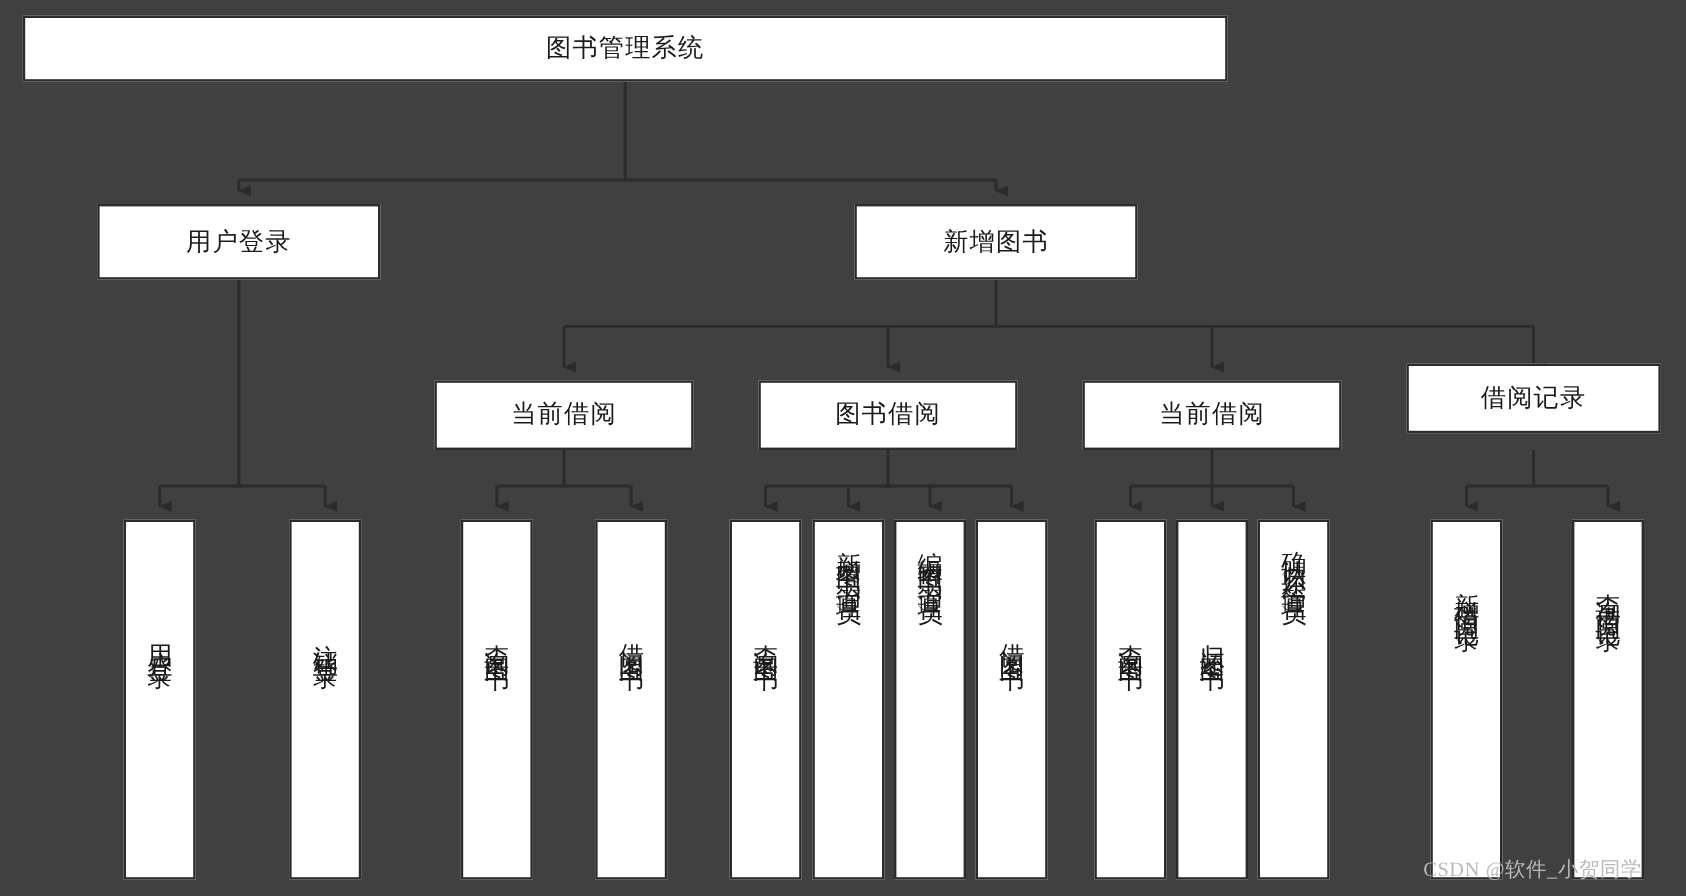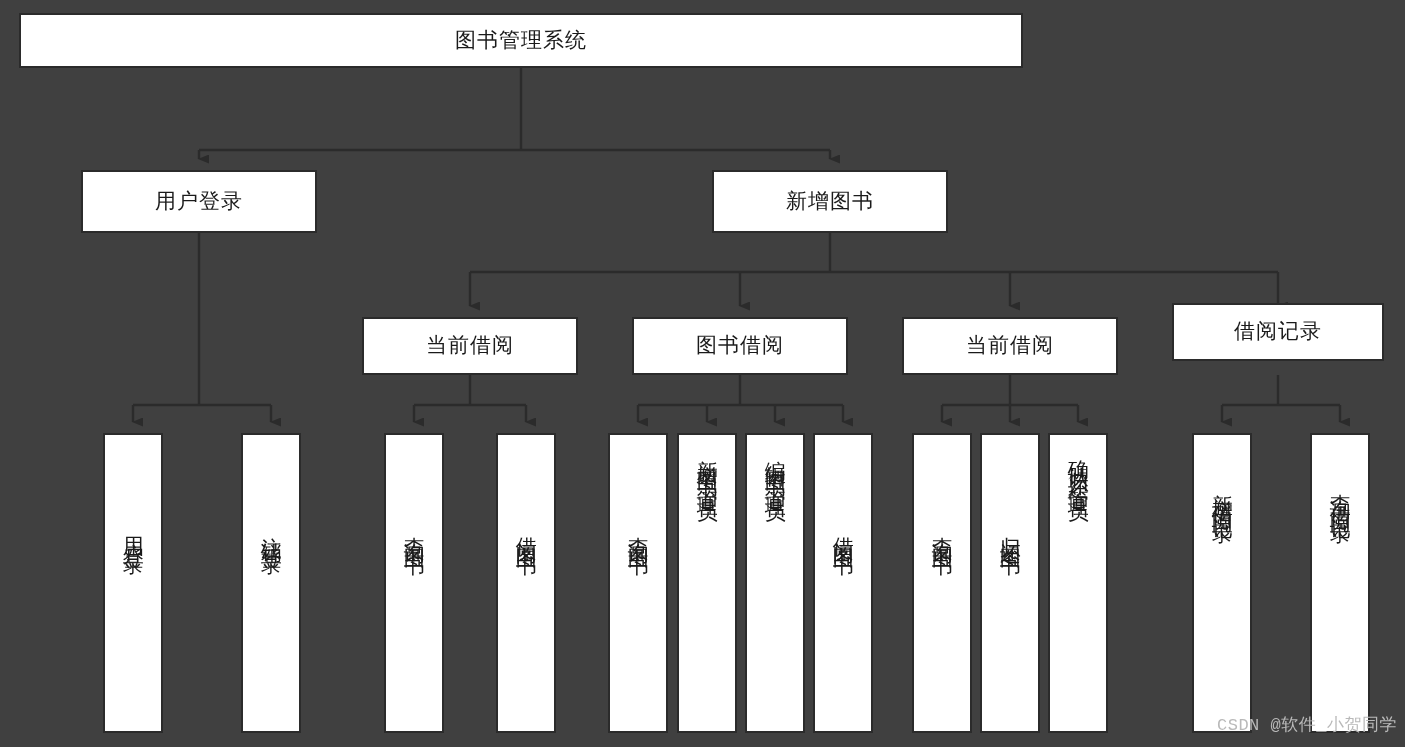--- a/index.html
+++ b/index.html
@@ -58,22 +58,21 @@
     display: block;
   }
   #watermark {
     position: absolute;
     left: 1186px;
     top: 713px;
     font-size: 17px;
     color: #b9b9b9;
     letter-spacing: 0.5px;
     white-space: nowrap;
-    font-family: Liberation Mono, monospace;
-    margin-left: 31px;
+    font-family: Liberation Serif, serif;
   }
 </style>
 </head>
 <body>
 
 <div id="canvas">
 
   <svg id="edges" viewBox="0 0 1405 747" xmlns="http://www.w3.org/2000/svg">
     <defs>
       <marker id="arrow" markerWidth="9" markerHeight="11" refX="4.5" refY="10" orient="auto" markerUnits="userSpaceOnUse">

